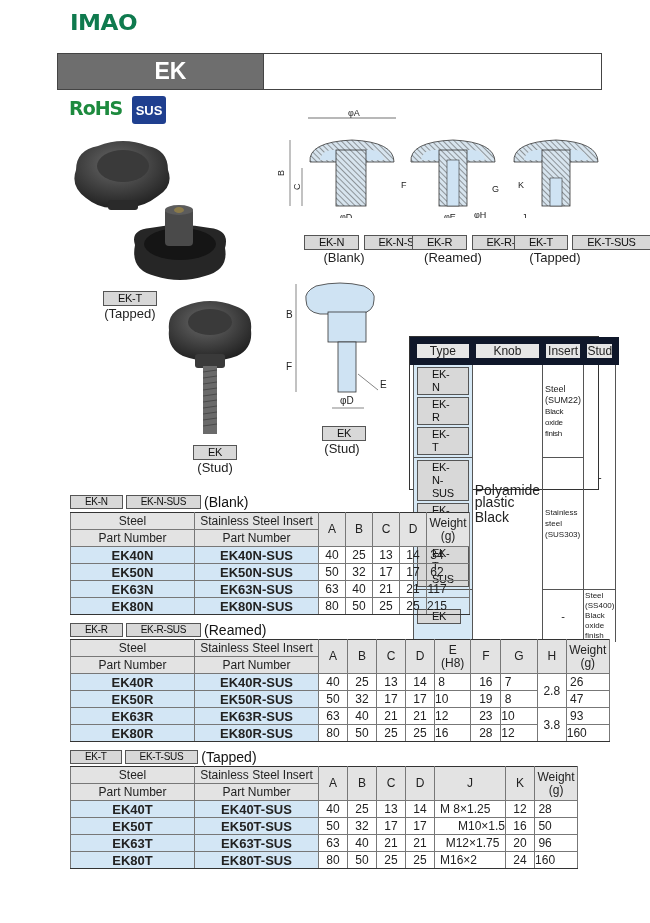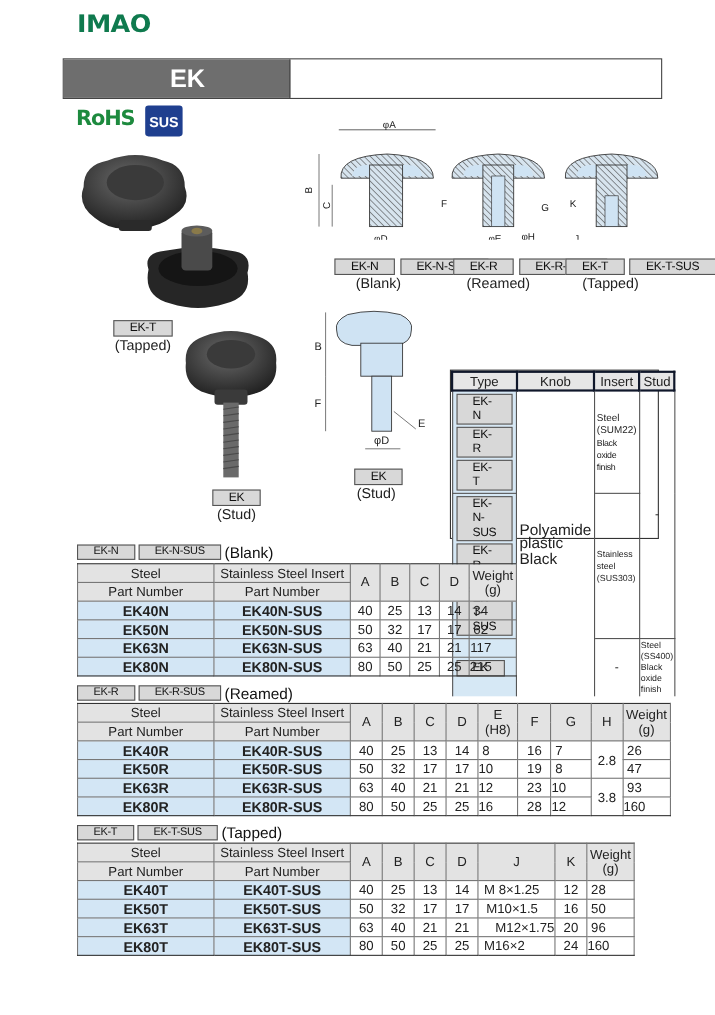--- a/index.html
+++ b/index.html
@@ -20,21 +20,21 @@
   .rohs { left: 69px; top: 97px; font-weight: bold; font-size: 19px; color: #1d8a3e; font-family: "DejaVu Sans", sans-serif; letter-spacing: -1px; }
   .sus { left: 132px; top: 96px; width: 34px; height: 28px; background: #1f3f8f; color: #fff; font-weight: bold; font-size: 13px; border-radius: 3px; display: flex; align-items: center; justify-content: center; }
 
   
   .tag { display: inline-block; background: #d8d8d8; border: 1px solid #555; font-size: 11px; padding: 0 14px; line-height: 13px; letter-spacing: -0.3px; color: #111; }
   .caption { text-align: center; font-size: 13px; color: #222; line-height: 15px; }
 
   
   .mat { left: 409px; top: 336px; width: 190px; height: 154px; border: 1.5px solid #333; border-collapse: collapse; }
   .mat table { width: 100%; height: 100%; border-collapse: collapse; font-size: 11px; }
-  .mat th { background: #e6e6e6; font-weight: normal; font-size: 12px; border: 2px solid #0f172a; height: 17px; }
+  .mat th { background: #e6e6e6; font-weight: normal; font-size: 12px; border: 7px solid #0f172a; height: 17px; }
   .mat td { border-left: 1px solid #555; border-right: 1px solid #555; vertical-align: middle; }
   .mat td.type { background: #d6e8f5; padding: 1px 3px; }
   .mat .small { font-size: 8px; letter-spacing: -0.3px; }
   .mat .tag { font-size: 11px; margin: 1px 0; }
 
   
   .sect-title { font-size: 14px; color: #111; display: flex; align-items: center; gap: 3px; }
   .sect-title .tag { font-size: 10px; line-height: 12px; }
   table.dt { border-collapse: collapse; font-size: 12px; }
   table.dt th { background: #e3e3e3; font-weight: normal; border: 1px solid #777; height: 17px; font-size: 12px; color: #222; text-align: center; line-height: 13px; }
@@ -434,32 +434,32 @@
           <td>12</td>
           <td class="num">28</td>
     </tr>
     <tr>
       <td class="pn">EK50T</td>
           <td class="pn">EK50T-SUS</td>
       <td>50</td>
           <td>32</td>
           <td>17</td>
           <td>17</td>
-      <td style="text-align:left; padding-left:7px">M10×1.5</td>
+      <td style="text-align:left; padding-left:23px">M10×1.5</td>
           <td>16</td>
           <td class="num">50</td>
     </tr>
     <tr>
       <td class="pn">EK63T</td>
           <td class="pn">EK63T-SUS</td>
       <td>63</td>
           <td>40</td>
           <td>21</td>
           <td>21</td>
-      <td style="text-align:right; padding-left:5px">M12×1.75</td>
+      <td style="text-align:center; padding-left:5px">M12×1.75</td>
           <td>20</td>
           <td class="num">96</td>
     </tr>
     <tr>
       <td class="pn">EK80T</td>
           <td class="pn">EK80T-SUS</td>
       <td>80</td>
           <td>50</td>
           <td>25</td>
           <td>25</td>

